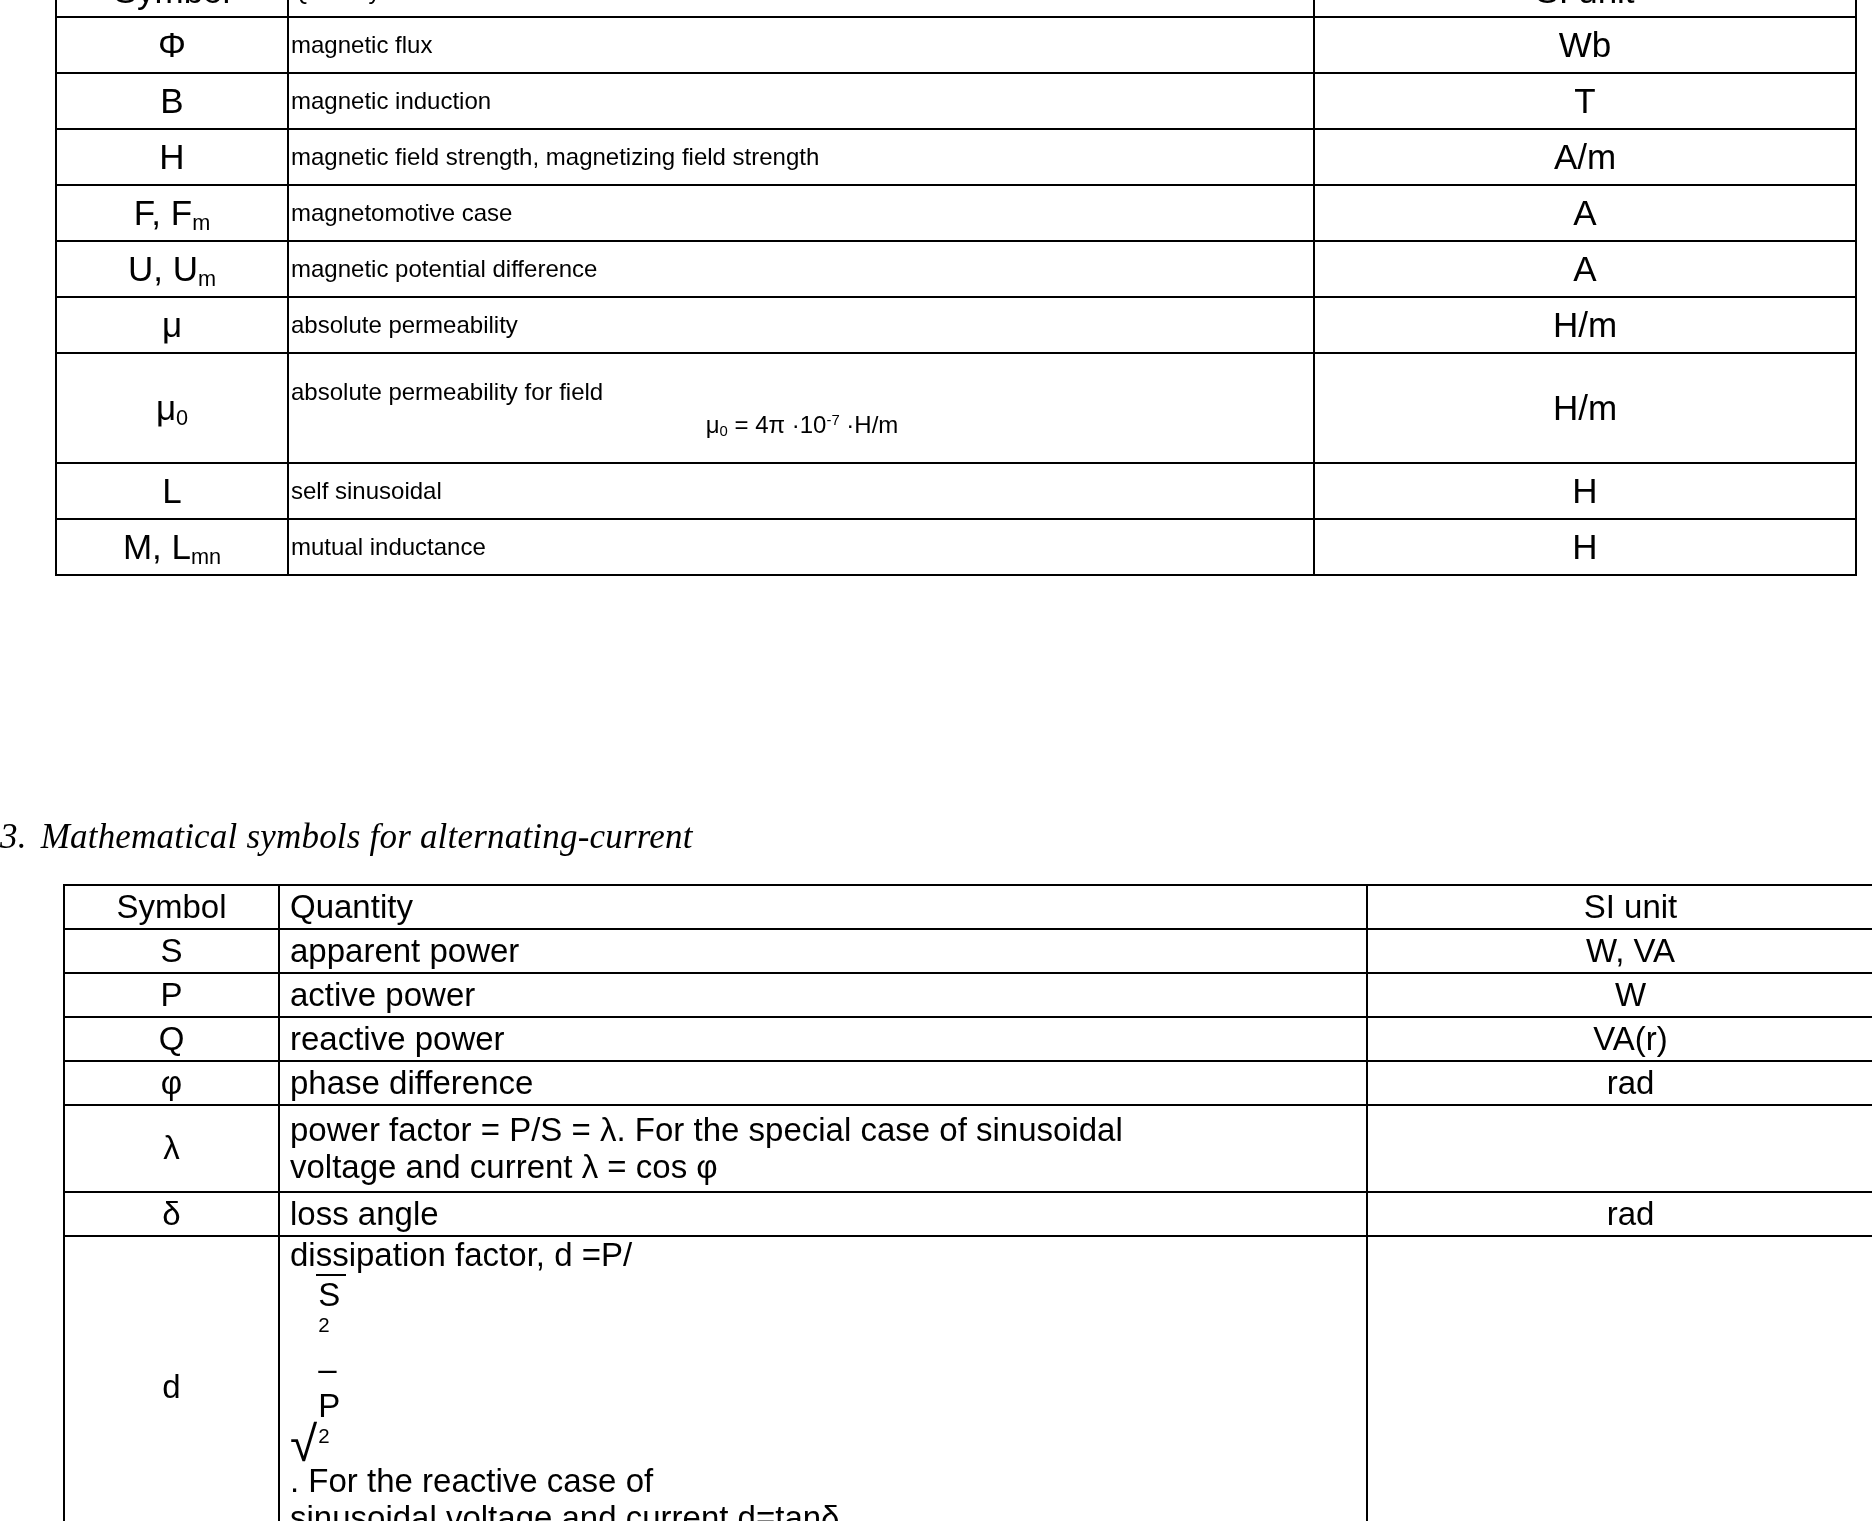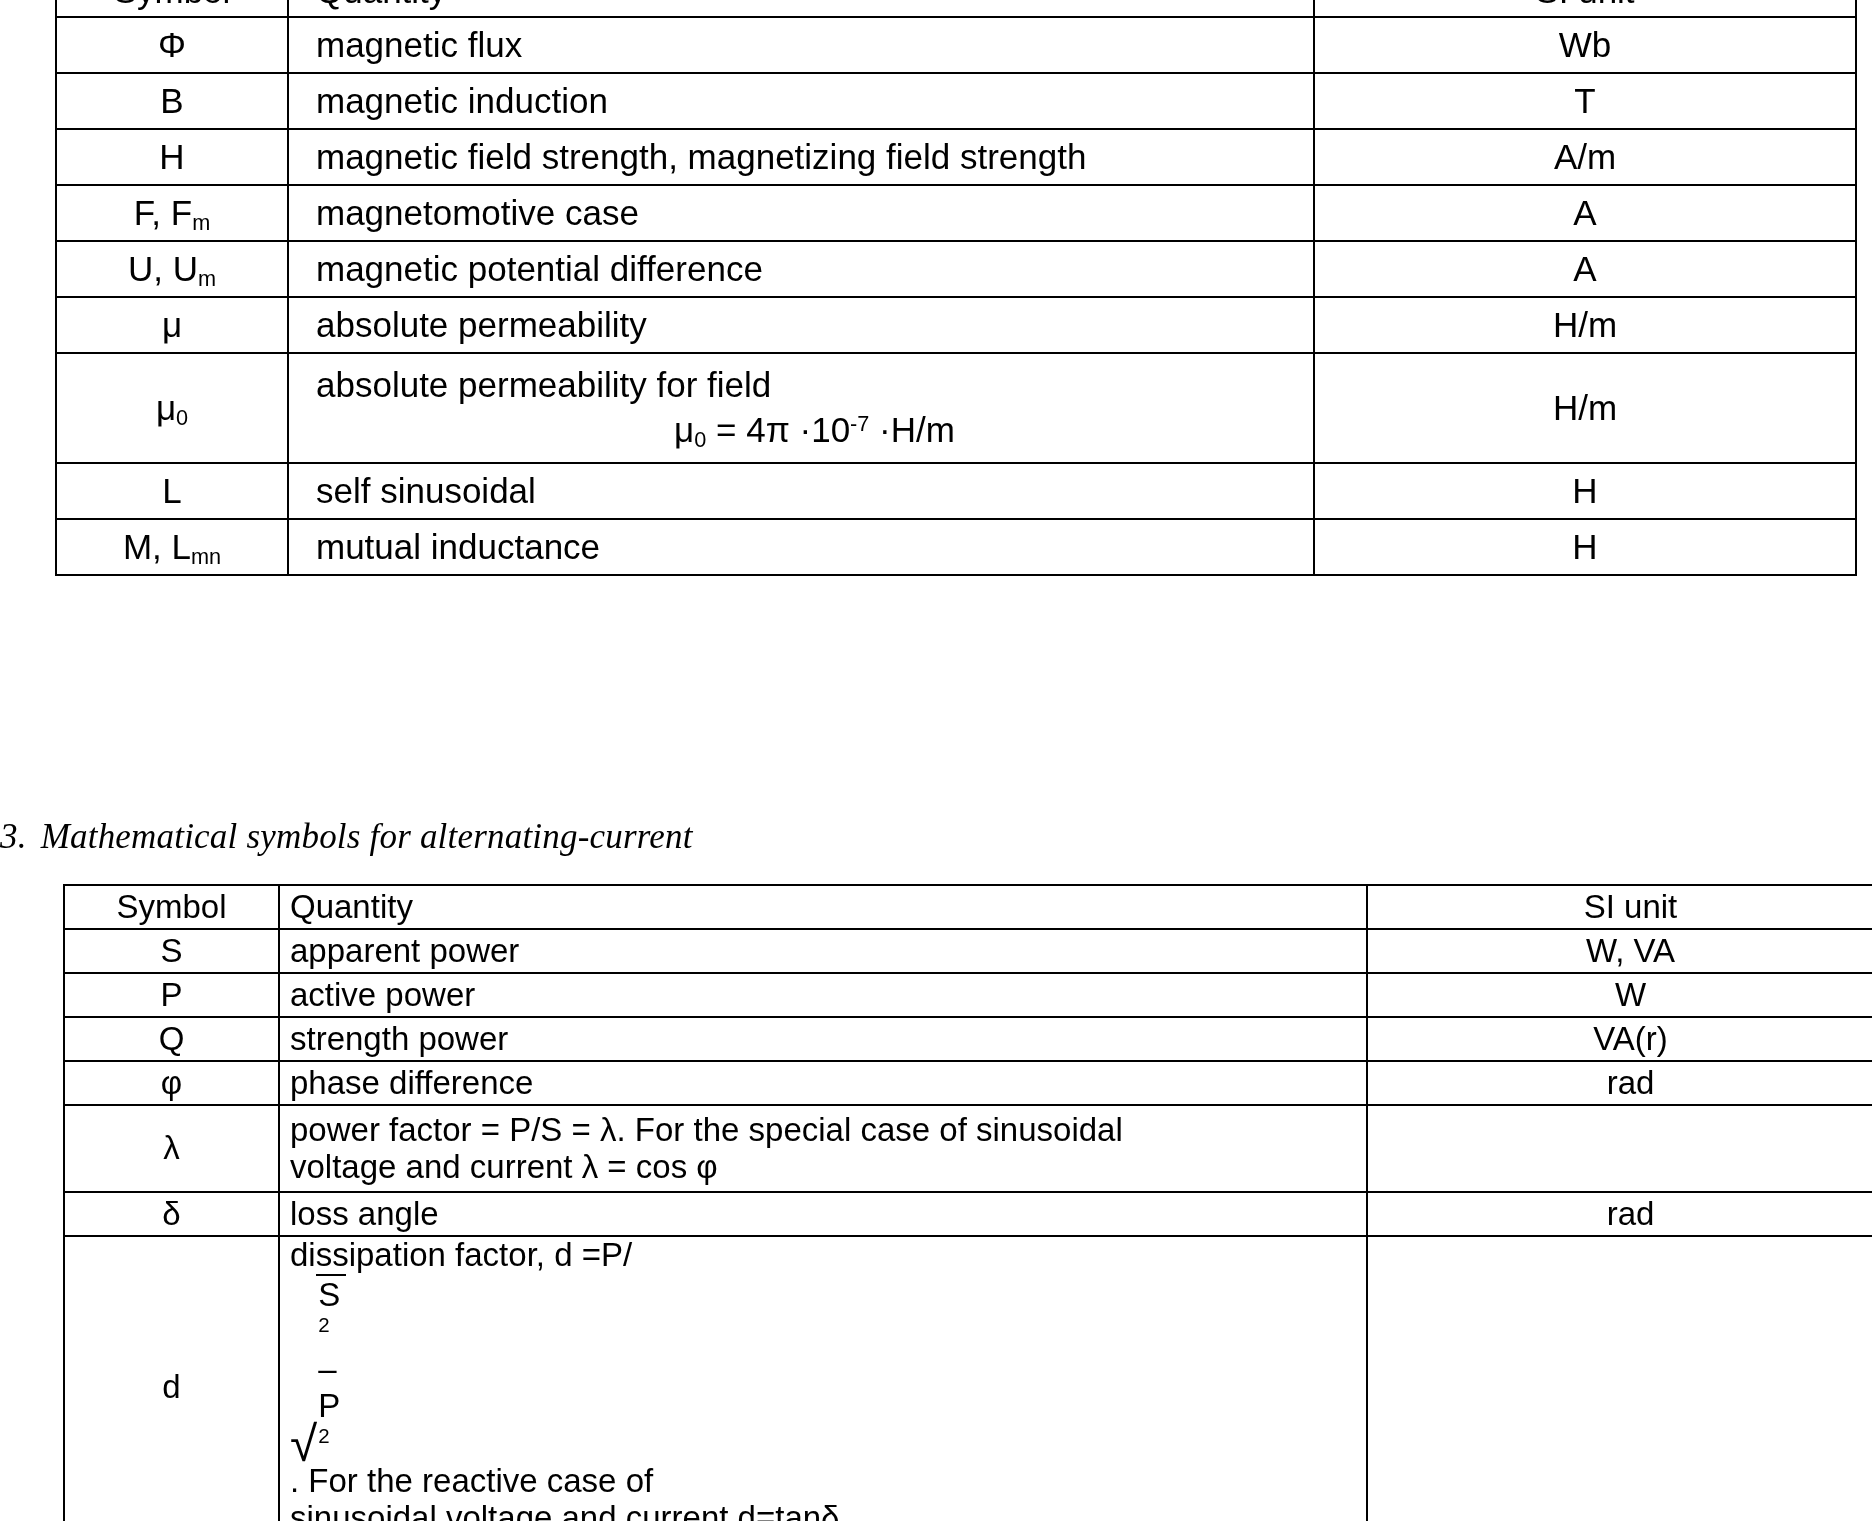--- a/index.html
+++ b/index.html
@@ -55,23 +55,23 @@
   .tbl1 .c-qty  { width: 1026px; }
   .tbl1 .c-unit { width: 542px; }
 
   .tbl1 td.sym, .tbl1 td.unit {
     text-align: center;
     font-size: 35px;
     line-height: 1.05;
   }
   .tbl1 td.qty {
     text-align: left;
-    font-size: 35px;
+    font-size: 24px;
     line-height: 1.05;
-    padding-left: 27px;
+    padding-left: 2px;
     margin-left: 17px;
   }
   .tbl1 tr.r-norm td { height: 54px; }
   .tbl1 tr.r-head td { height: 50px; }
   .tbl1 tr.r-tall td { height: 108px; }
 
   
   .tbl2 { width: 1830px; }
   .tbl2 .c-sym  { width: 215px; }
   .tbl2 .c-qty  { width: 1088px; }
@@ -246,21 +246,21 @@
         </tr>
 
         <tr class="r-norm">
           <td class="sym">P</td>
           <td class="qty">active power</td>
           <td class="unit">W</td>
         </tr>
 
         <tr class="r-norm">
           <td class="sym">Q</td>
-          <td class="qty">strength power</td>
+          <td class="qty">reactive power</td>
           <td class="unit">VA(r)</td>
         </tr>
 
         <tr class="r-norm">
           <td class="sym">φ</td>
           <td class="qty">phase difference</td>
           <td class="unit">rad</td>
         </tr>
 
         <tr class="r-two">

